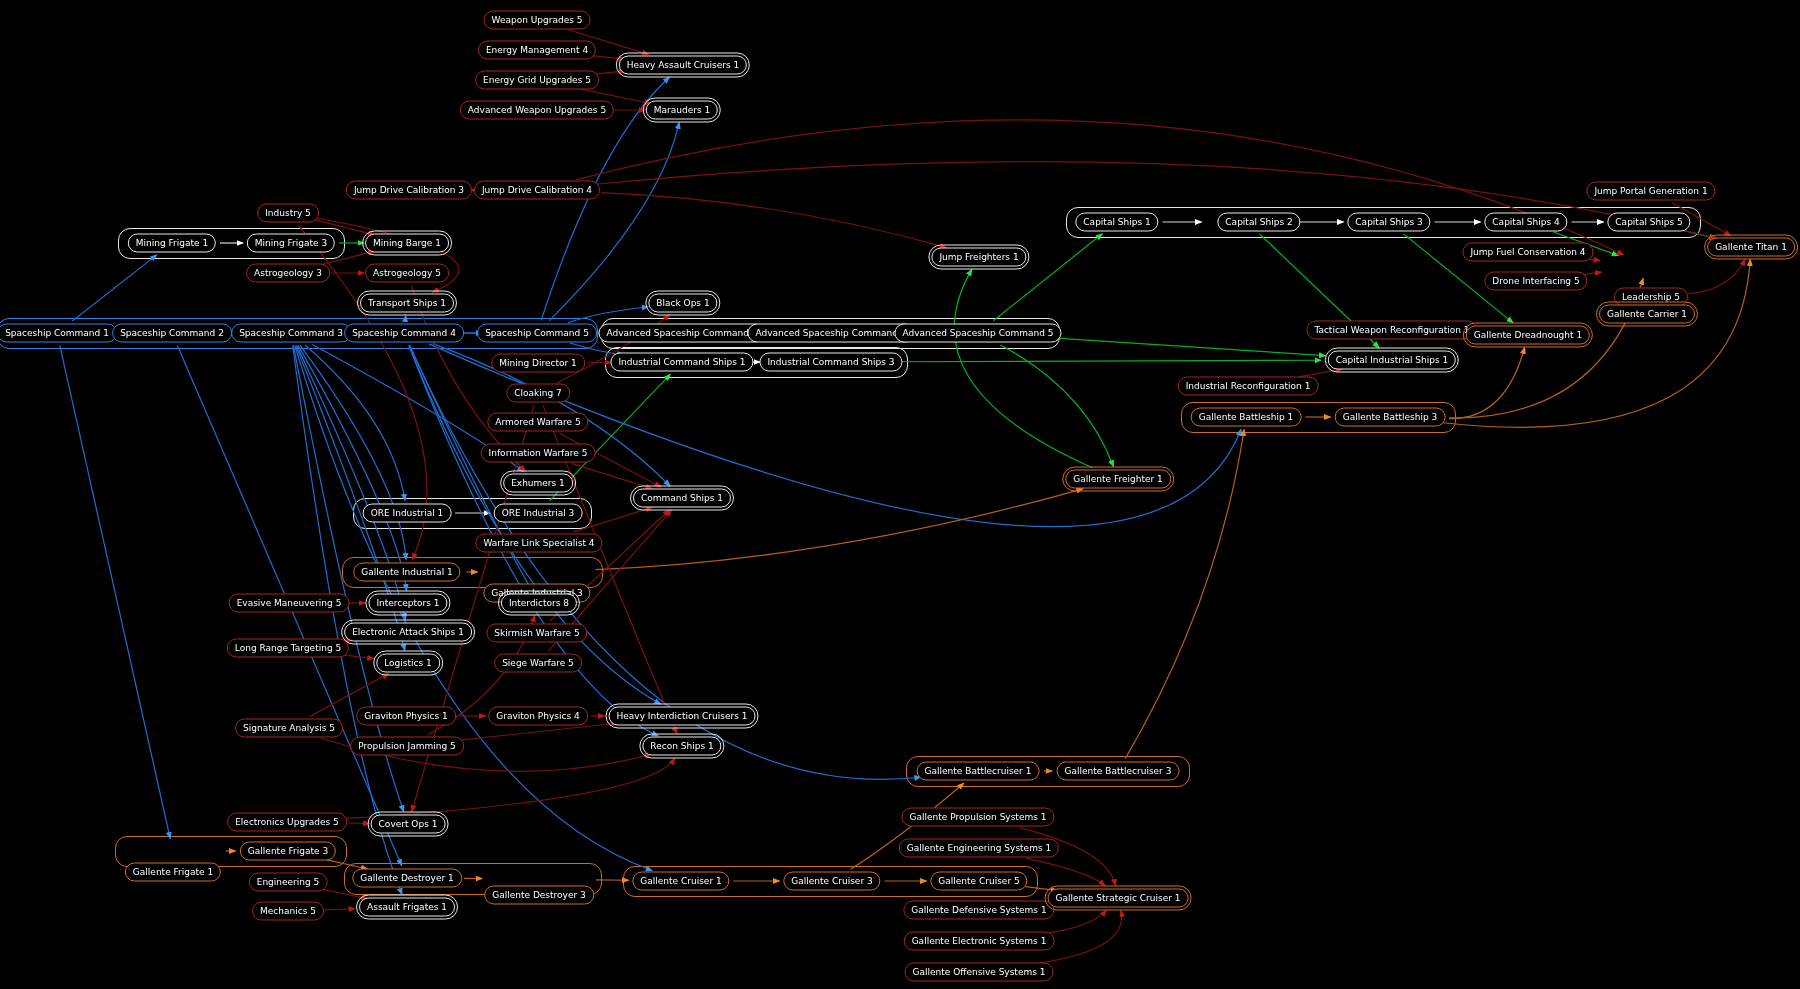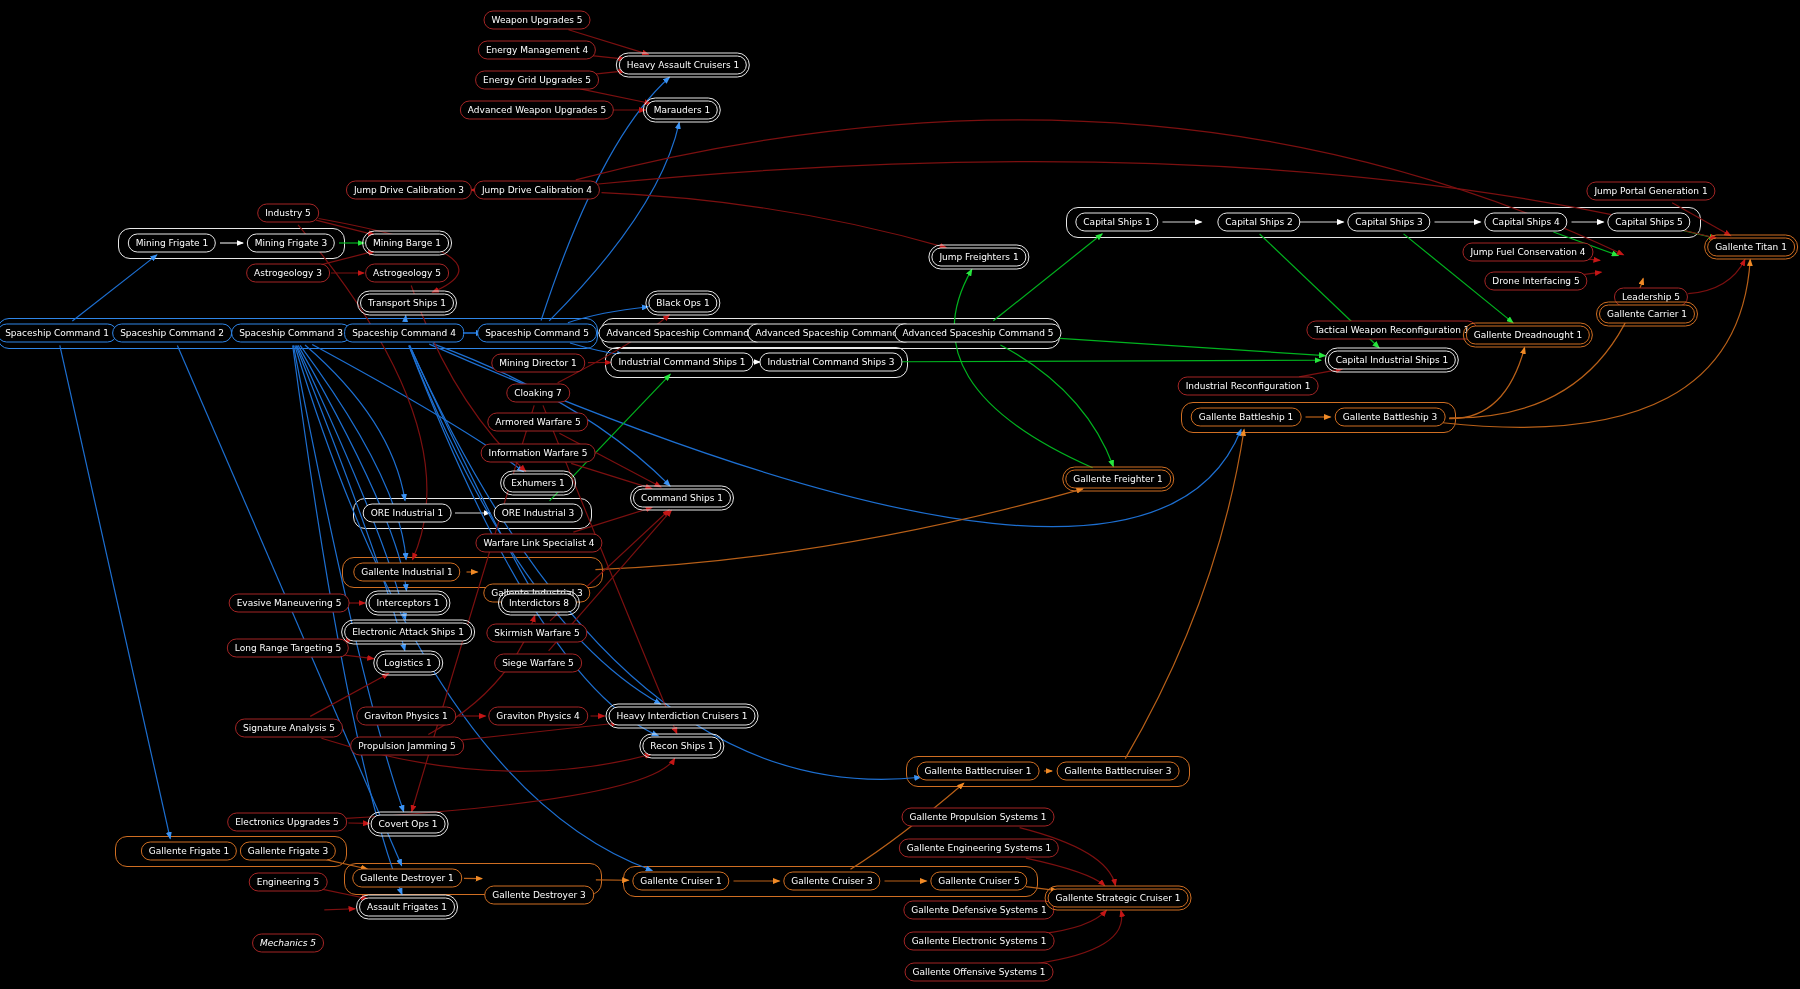--- a/index.html
+++ b/index.html
@@ -175,21 +175,21 @@
       <div class="node red" style="left: 288px; top: 213px;">Industry 5</div>
       <div class="node white" style="left: 172px; top: 243px;">Mining Frigate 1</div>
       <div class="node white" style="left: 291px; top: 243px;">Mining Frigate 3</div>
       <div class="node white double" style="left: 407px; top: 243px;">Mining Barge 1</div>
       <div class="node red" style="left: 288px; top: 273px;">Astrogeology 3</div>
       <div class="node red" style="left: 407px; top: 273px;">Astrogeology 5</div>
       <div class="node white double" style="left: 407px; top: 303px;">Transport Ships 1</div>
       <div class="node blue" style="left: 57px; top: 333px;">Spaceship Command 1</div>
       <div class="node blue" style="left: 172px; top: 333px;">Spaceship Command 2</div>
       <div class="node blue" style="left: 291px; top: 333px;">Spaceship Command 3</div>
-      <div class="node blue" style="left: 404px; top: 333px; border-radius: 8px;">Spaceship Command 4</div>
+      <div class="node blue" style="left: 404px; top: 333px;">Spaceship Command 4</div>
       <div class="node blue" style="left: 537px; top: 333px;">Spaceship Command 5</div>
       <div class="node white double" style="left: 683px; top: 303px;">Black Ops 1</div>
       <div class="node white" style="left: 682px; top: 333px;">Advanced Spaceship Command 1</div>
       <div class="node white" style="left: 831px; top: 333px;">Advanced Spaceship Command 4</div>
       <div class="node white" style="left: 978px; top: 333px;">Advanced Spaceship Command 5</div>
       <div class="node white" style="left: 682px; top: 362px;">Industrial Command Ships 1</div>
       <div class="node white" style="left: 831px; top: 362px;">Industrial Command Ships 3</div>
       <div class="node red" style="left: 538px; top: 363px;">Mining Director 1</div>
       <div class="node red" style="left: 538px; top: 393px;">Cloaking 7</div>
       <div class="node red" style="left: 538px; top: 422px;">Armored Warfare 5</div>
@@ -210,24 +210,24 @@
       <div class="node red" style="left: 537px; top: 633px;">Skirmish Warfare 5</div>
       <div class="node red" style="left: 538px; top: 663px;">Siege Warfare 5</div>
       <div class="node red" style="left: 289px; top: 728px;">Signature Analysis 5</div>
       <div class="node red" style="left: 406px; top: 716px;">Graviton Physics 1</div>
       <div class="node red" style="left: 538px; top: 716px;">Graviton Physics 4</div>
       <div class="node white double" style="left: 682px; top: 716px;">Heavy Interdiction Cruisers 1</div>
       <div class="node red" style="left: 407px; top: 746px;">Propulsion Jamming 5</div>
       <div class="node white double" style="left: 682px; top: 746px;">Recon Ships 1</div>
       <div class="node red" style="left: 287px; top: 822px;">Electronics Upgrades 5</div>
       <div class="node white double" style="left: 408px; top: 824px;">Covert Ops 1</div>
-      <div class="node orange" style="left: 173px; top: 851px; margin-left: 16px;">Gallente Frigate 1</div>
+      <div class="node orange" style="left: 173px; top: 872px;">Gallente Frigate 1</div>
       <div class="node orange" style="left: 288px; top: 851px;">Gallente Frigate 3</div>
       <div class="node red" style="left: 288px; top: 882px;">Engineering 5</div>
-      <div class="node red" style="left: 288px; top: 943px; font-style: italic;">Mechanics 5</div>
+      <div class="node red" style="left: 288px; top: 911px;">Mechanics 5</div>
       <div class="node orange" style="left: 407px; top: 878px;">Gallente Destroyer 1</div>
       <div class="node orange" style="left: 539px; top: 879px; margin-top: 16px;">Gallente Destroyer 3</div>
       <div class="node white double" style="left: 407px; top: 907px;">Assault Frigates 1</div>
       <div class="node orange" style="left: 681px; top: 881px;">Gallente Cruiser 1</div>
       <div class="node orange" style="left: 832px; top: 881px;">Gallente Cruiser 3</div>
       <div class="node orange" style="left: 979px; top: 881px;">Gallente Cruiser 5</div>
       <div class="node red" style="left: 978px; top: 817px;">Gallente Propulsion Systems 1</div>
       <div class="node red" style="left: 979px; top: 848px;">Gallente Engineering Systems 1</div>
       <div class="node red" style="left: 979px; top: 910px;">Gallente Defensive Systems 1</div>
       <div class="node red" style="left: 979px; top: 941px;">Gallente Electronic Systems 1</div>

